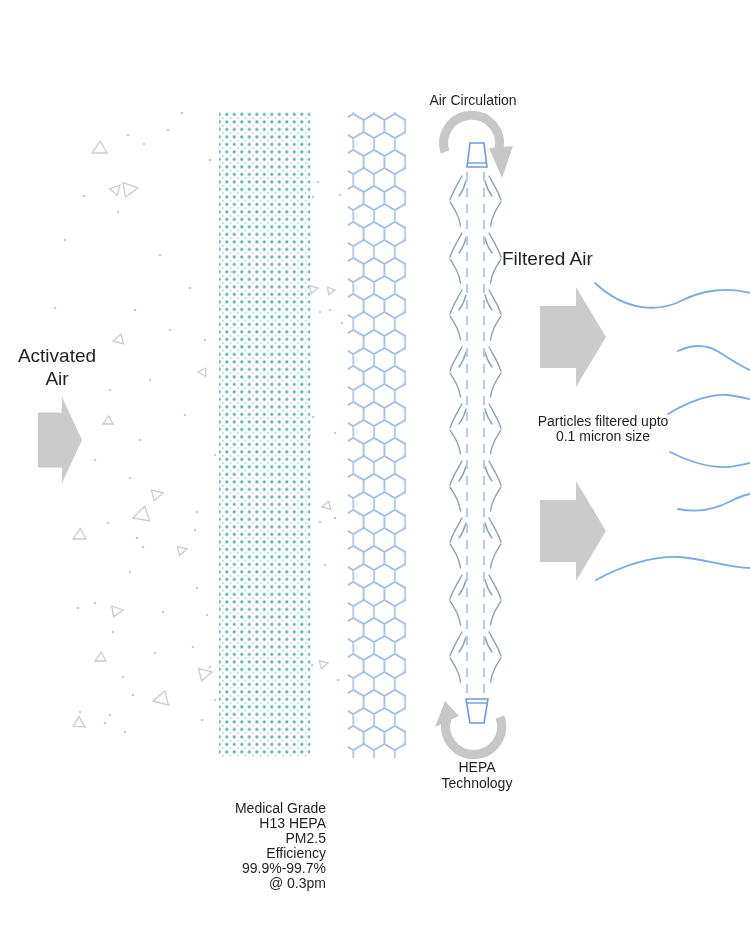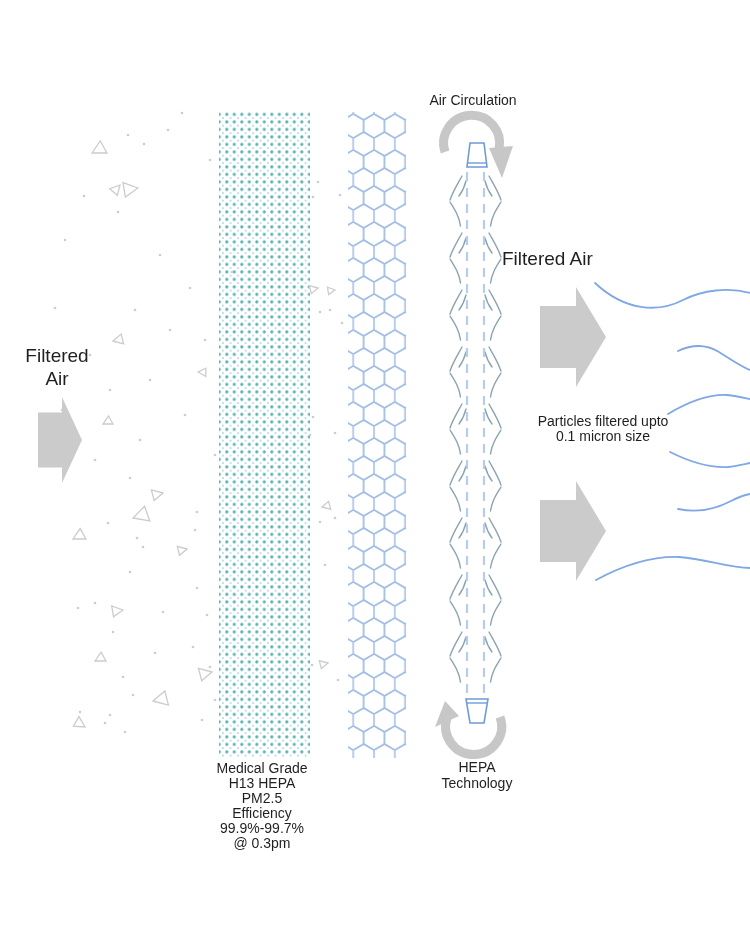--- a/index.html
+++ b/index.html
@@ -8,21 +8,21 @@
     position:relative;width:750px;height:949px;background:#ffffff;overflow:hidden;
     font-family:"Liberation Sans", sans-serif;color:#1f1f1f;
   }
   .layer{position:absolute;left:0;top:0;width:750px;height:949px;}
   .txt{position:absolute;white-space:pre-line;line-height:15px;font-size:14px;}
   .big{font-size:19px;line-height:23px;}
   .polluted{left:8px;top:344px;width:98px;text-align:center;}
   .filtered{left:502px;top:247px;width:160px;}
   .aircirc{left:412px;top:93px;width:122px;text-align:center;}
   .partnote{left:522px;top:414px;width:162px;text-align:center;}
-  .hepalbl{left:198px;top:761px;width:128px;text-align:center;}
+  .hepalbl{left:198px;top:801px;width:128px;text-align:right;}
   .carbonlbl{left:312px;top:761px;width:130px;text-align:center;}
   .uvgilbl{left:417px;top:759px;width:120px;text-align:center;line-height:16px;}
 </style>
 </head>
 <body>
 
 <div class="canvas">
 
   <svg class="layer" viewBox="0 0 750 949" xmlns="http://www.w3.org/2000/svg">
     <defs>
@@ -208,21 +208,21 @@
     <g>
       <path d="M500 717 A28 28 0 1 1 447 718" fill="none" stroke="#c7c7c7" stroke-width="9"></path>
       <polygon points="435,727 445,701 459,716" fill="#c7c7c7"></polygon>
     </g>
 
     <polygon fill="#cbcbcb" points="38,412.5 62,412.5 62,397 82,440 62,483 62,467.5 38,467.5"></polygon>
     <polygon fill="#cbcbcb" points="540,306 576,306 576,287 606,337 576,387 576,368 540,368"></polygon>
     <polygon fill="#cbcbcb" points="540,500 576,500 576,481 606,531 576,581 576,562 540,562"></polygon>
   </svg>
 
-  <div class="txt big polluted">Filtered
+  <div class="txt big polluted">Activated
 Air</div>
   <div class="txt aircirc">Air Circulation</div>
   <div class="txt big filtered">Filtered Air</div>
   <div class="txt partnote">Particles filtered upto
 0.1 micron size</div>
   <div class="txt hepalbl">Medical Grade
 H13 HEPA
 PM2.5
 Efficiency
 99.9%-99.7%

